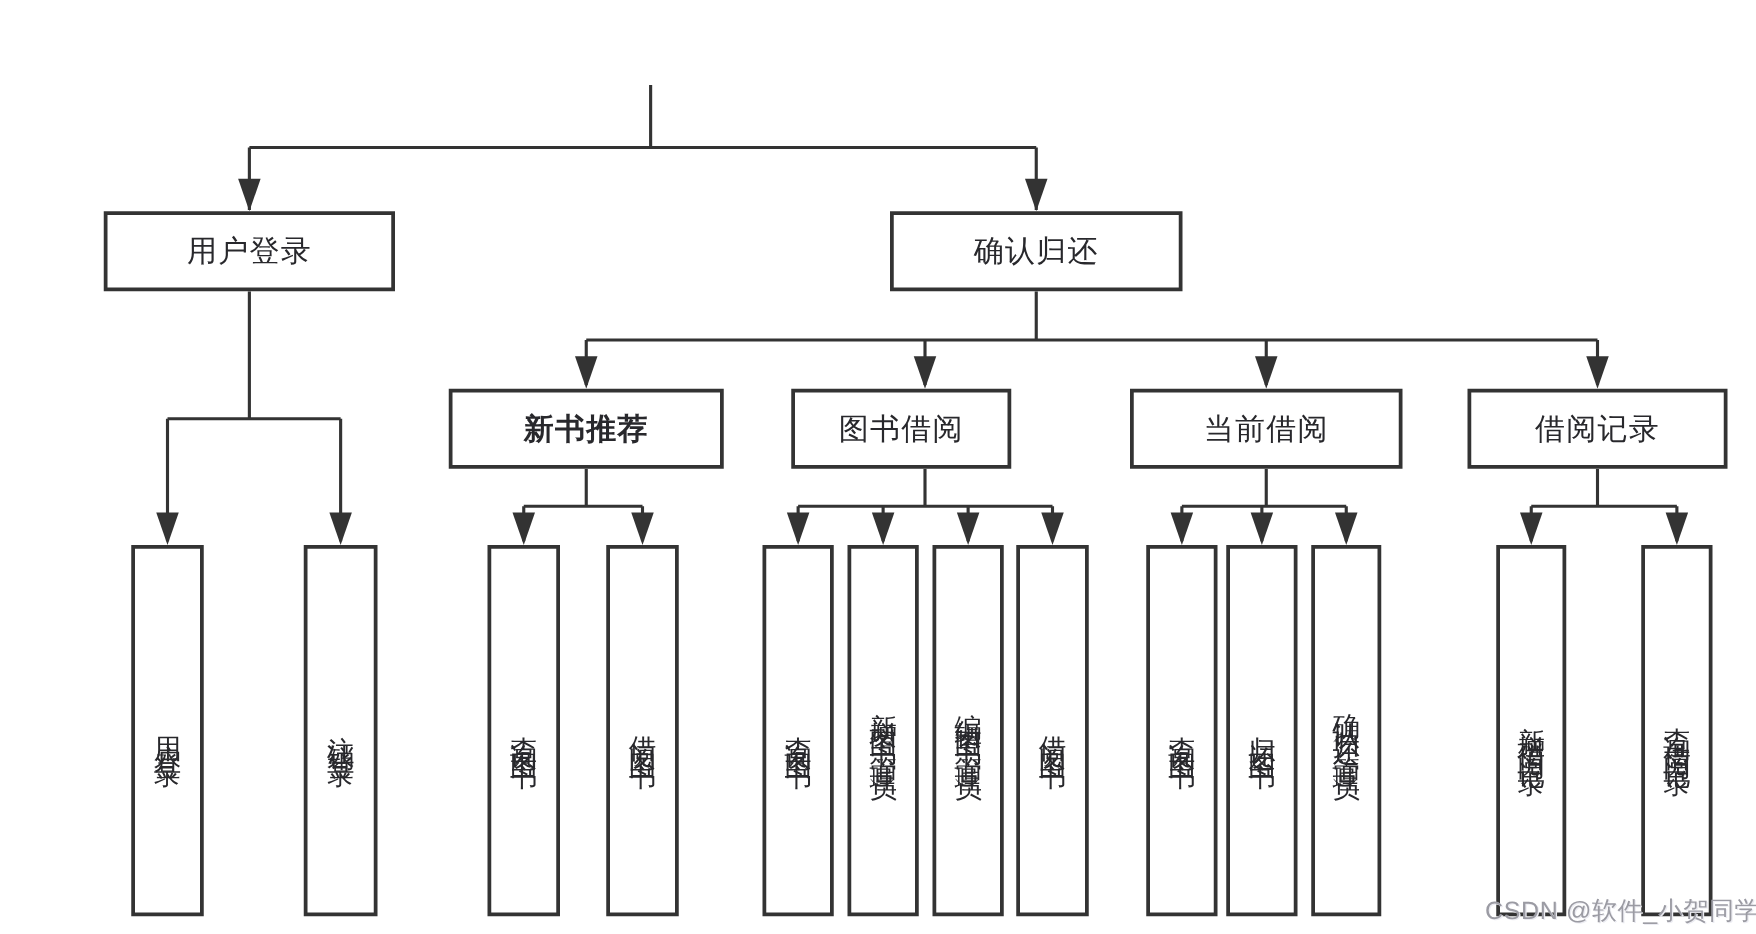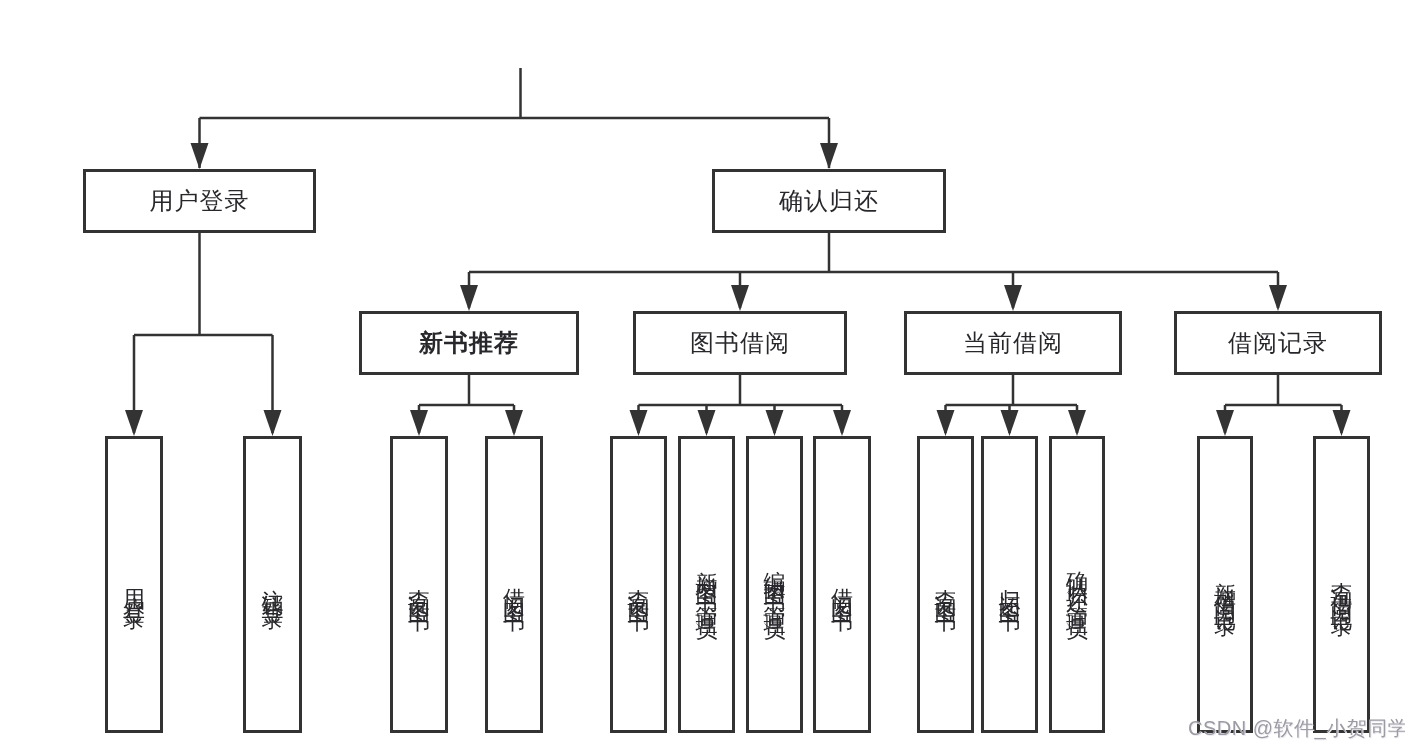--- a/index.html
+++ b/index.html
@@ -108,21 +108,21 @@
   <div class="box h" style="left:83px; top:169px; width:233px; height:64px;">
     <span class="label">用户登录</span>
   </div>
   <div class="box h" style="left:712px; top:169px; width:234px; height:64px;">
     <span class="label">确认归还</span>
   </div>
 
   <div class="box h" style="left:359px; top:311px; width:220px; height:64px;font-weight:bold;">
     <span class="label">新书推荐</span>
   </div>
-  <div class="box h" style="left:633px; top:311px; width:214px; height:64px;">
+  <div class="box h" style="left:633px; top:311px; width:176px; height:64px;">
     <span class="label">图书借阅</span>
   </div>
   <div class="box h" style="left:1174px; top:311px; width:208px; height:64px;">
     <span class="label">借阅记录</span>
   </div>
   <div class="box h" style="left:904px; top:311px; width:218px; height:64px;">
     <span class="label">当前借阅</span>
   </div>
 
   <div class="box v" style="left:105px; top:436px; width:58px; height:297px;">

